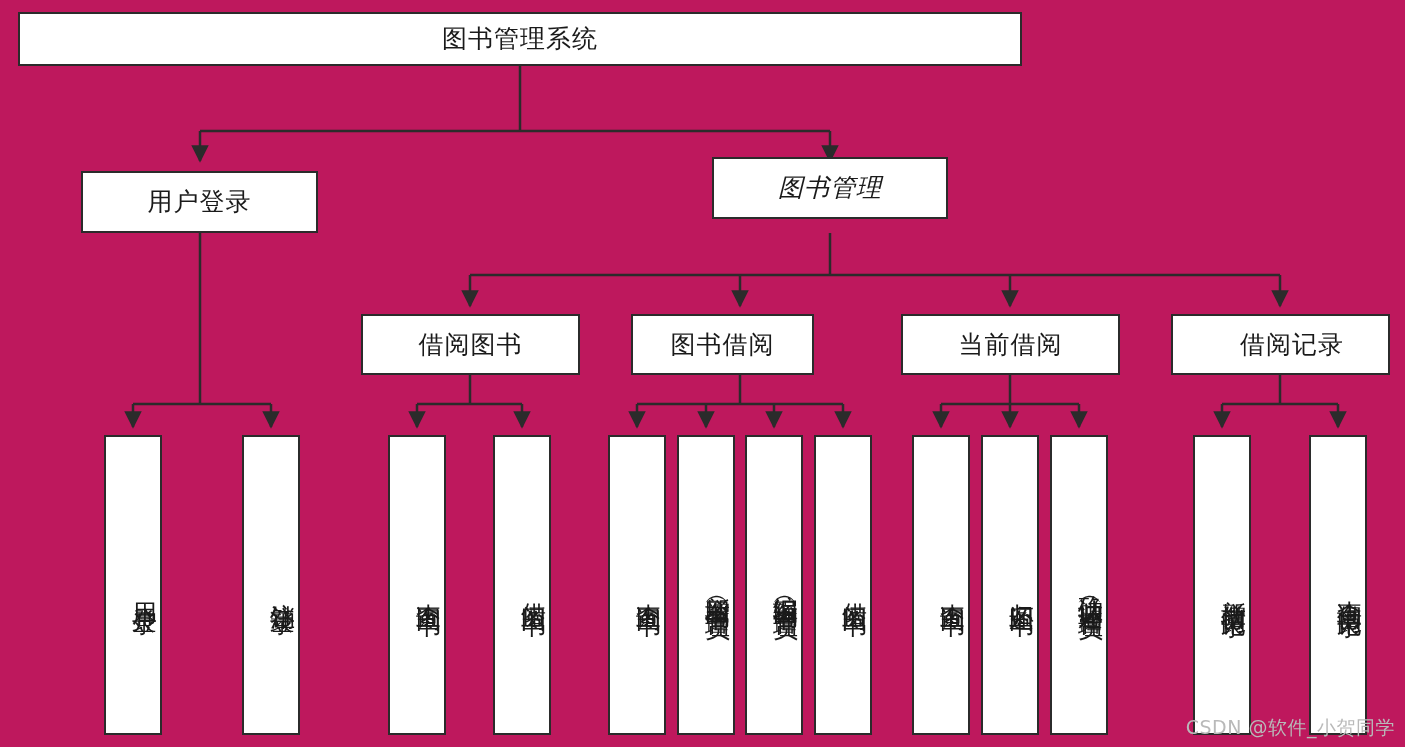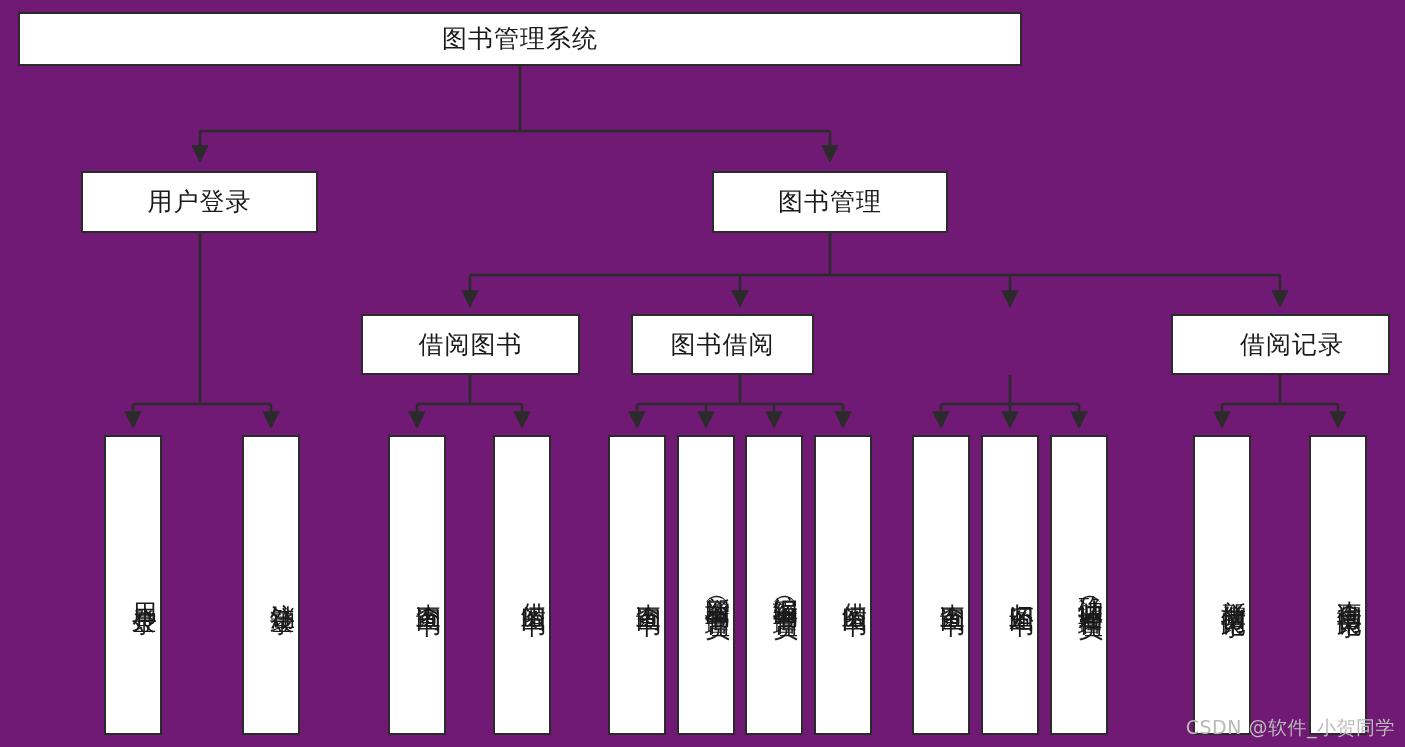--- a/index.html
+++ b/index.html
@@ -8,21 +8,21 @@
     padding: 0;
     background: #ffffff;
   }
   body {
     font-family: "DejaVu Sans", "Liberation Sans", sans-serif;
   }
   #canvas {
     position: relative;
     width: 1405px;
     height: 747px;
-    background: #701a75;
+    background: #be185d;
     overflow: hidden;
   }
   svg.connectors {
     position: absolute;
     left: 0;
     top: 0;
     width: 1405px;
     height: 747px;
     pointer-events: none;
   }
@@ -123,29 +123,32 @@
     </g>
   </svg>
 
   <div class="node horiz" style="left:18px; top:12px; width:1004px; height:54px;">
     <span>图书管理系统</span>
   </div>
 
   <div class="node horiz" style="left:81px; top:171px; width:237px; height:62px;">
     <span>用户登录</span>
   </div>
-  <div class="node horiz" style="left:712px; top:171px; width:236px; height:62px;">
+  <div class="node horiz" style="left:712px; top:157px; width:236px; height:62px;font-style:italic;">
     <span>图书管理</span>
   </div>
 
   <div class="node horiz" style="left:361px; top:314px; width:219px; height:61px;">
     <span>借阅图书</span>
   </div>
   <div class="node horiz" style="left:631px; top:314px; width:183px; height:61px;">
     <span>图书借阅</span>
+  </div>
+  <div class="node horiz" style="left:901px; top:314px; width:219px; height:61px;">
+    <span>当前借阅</span>
   </div>
   <div class="node horiz" style="left:1171px; top:314px; width:219px; height:61px;padding-left:23px;">
     <span>借阅记录</span>
   </div>
 
   <div class="node vert" style="left:104px; top:435px; width:58px; height:300px;">
     <span class="vtext">用户登录</span>
   </div>
   <div class="node vert" style="left:242px; top:435px; width:58px; height:300px;">
     <span class="vtext">注销登录</span>

